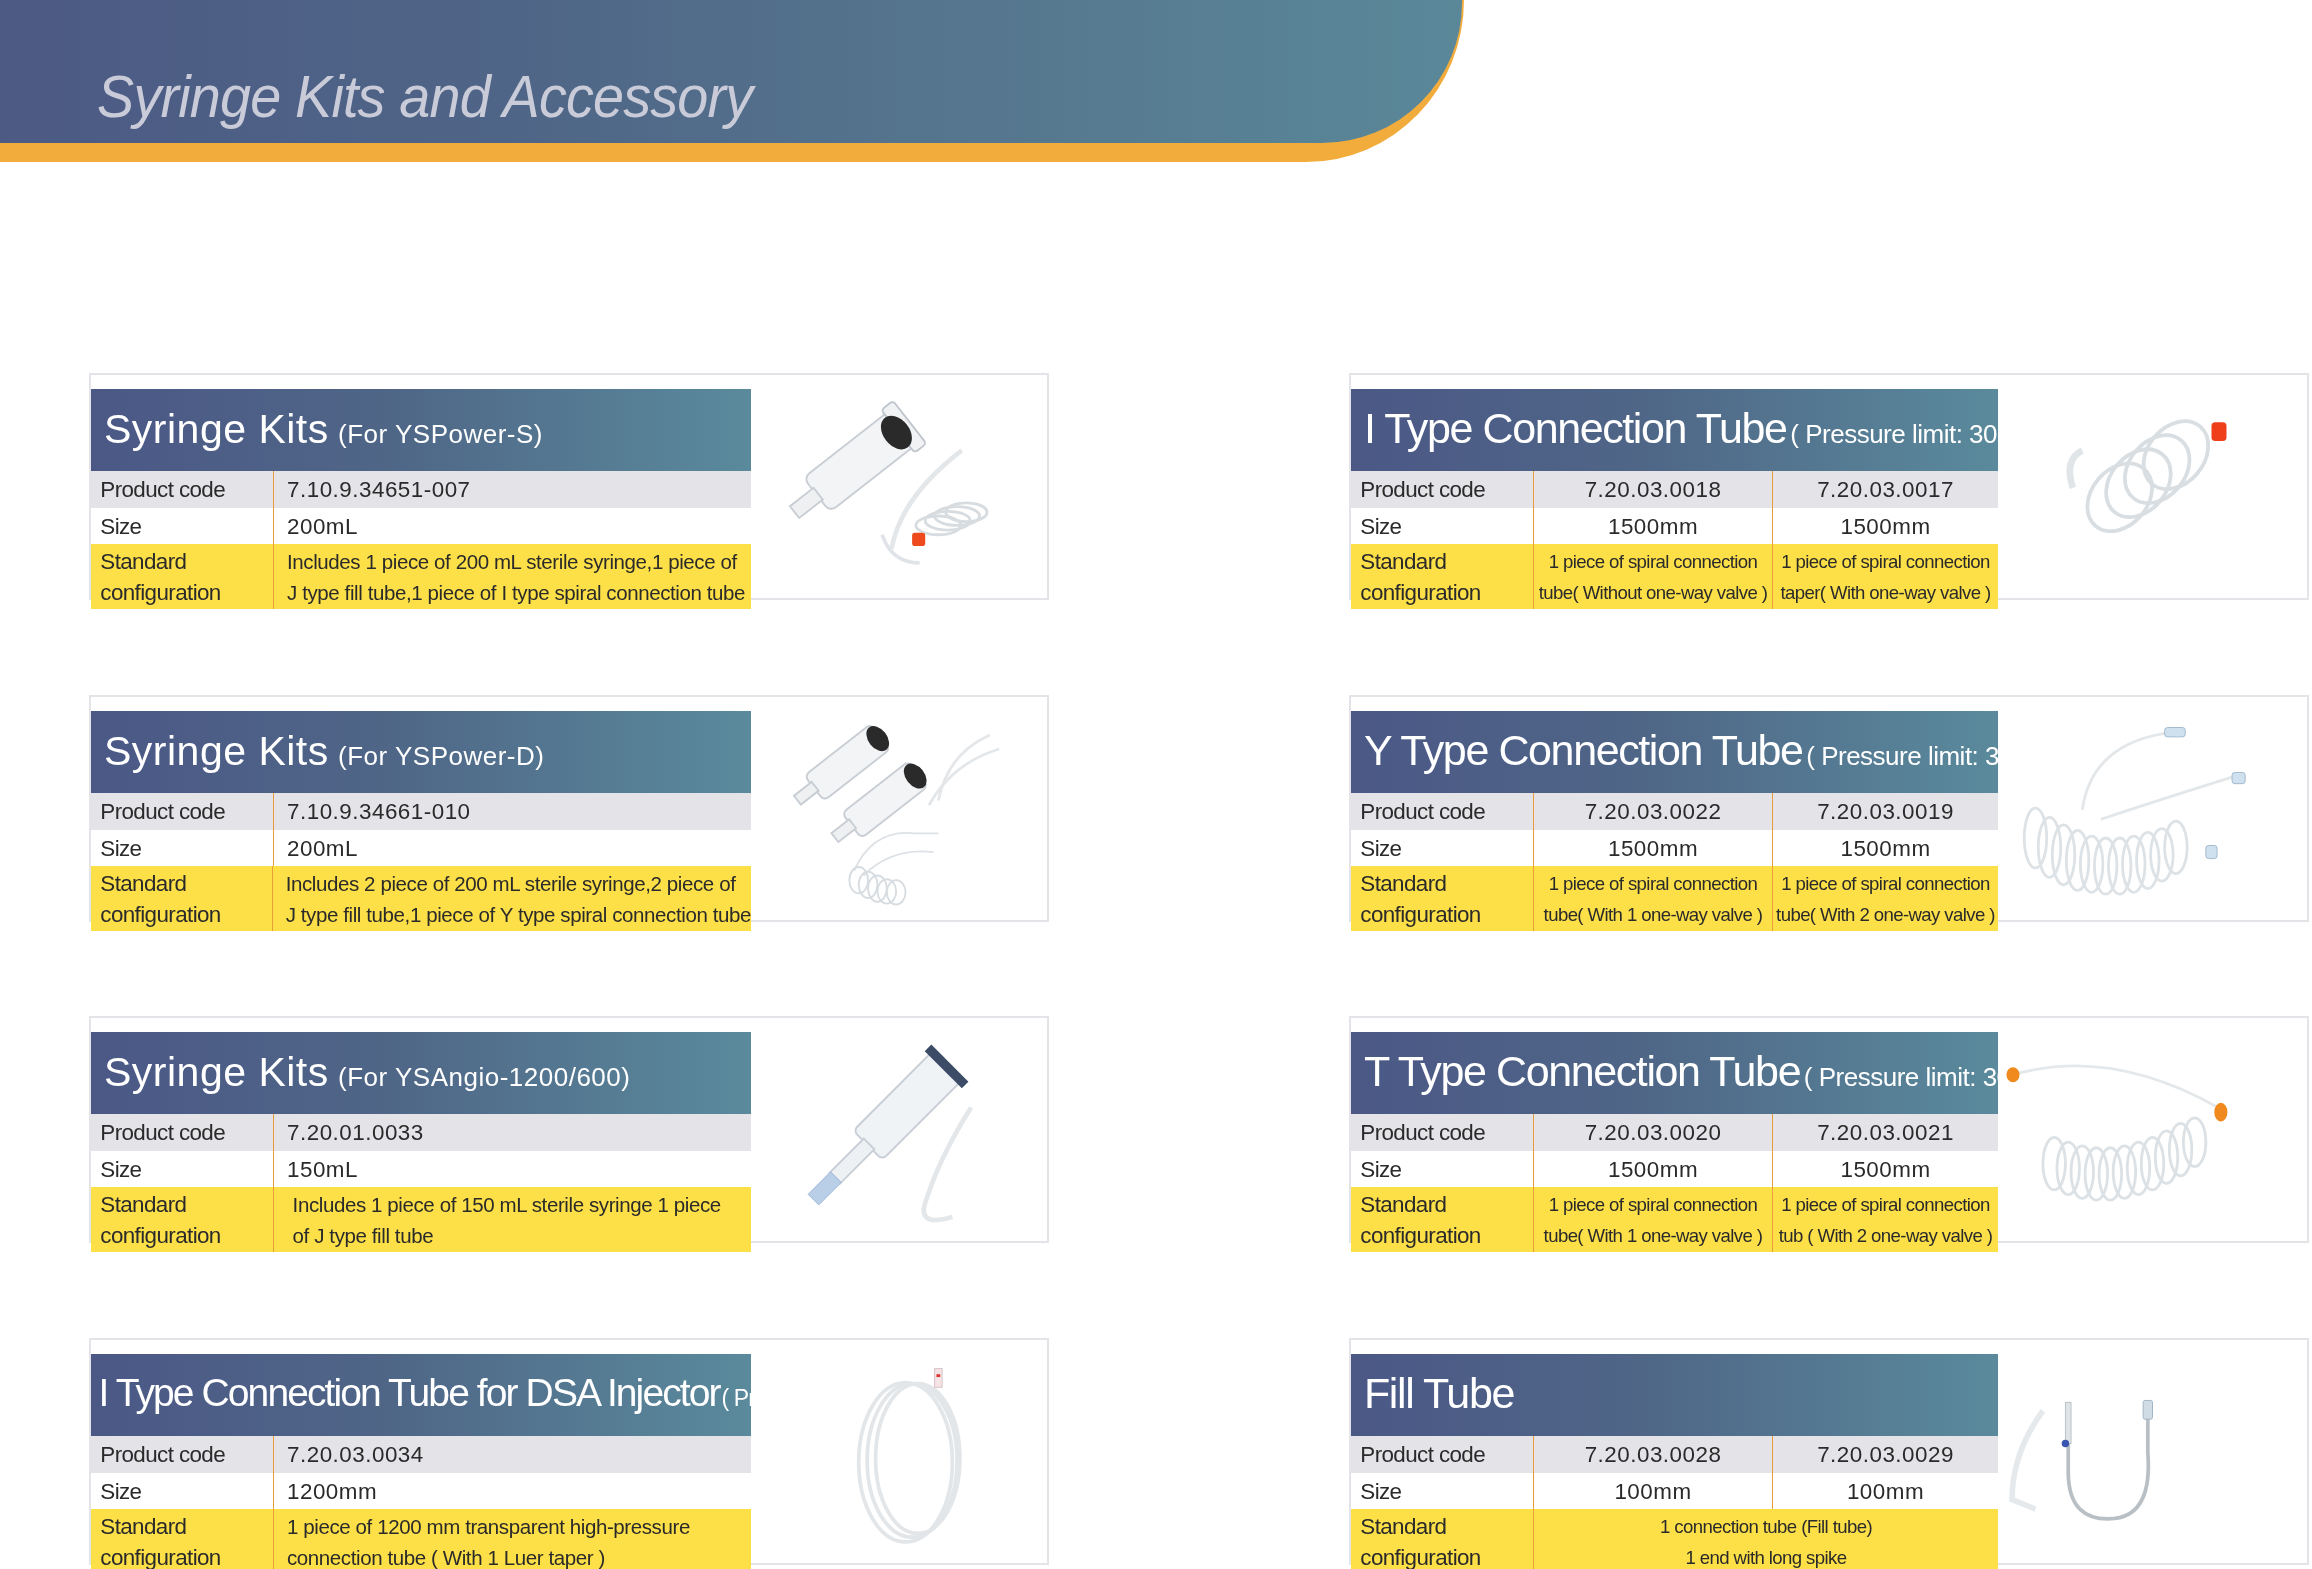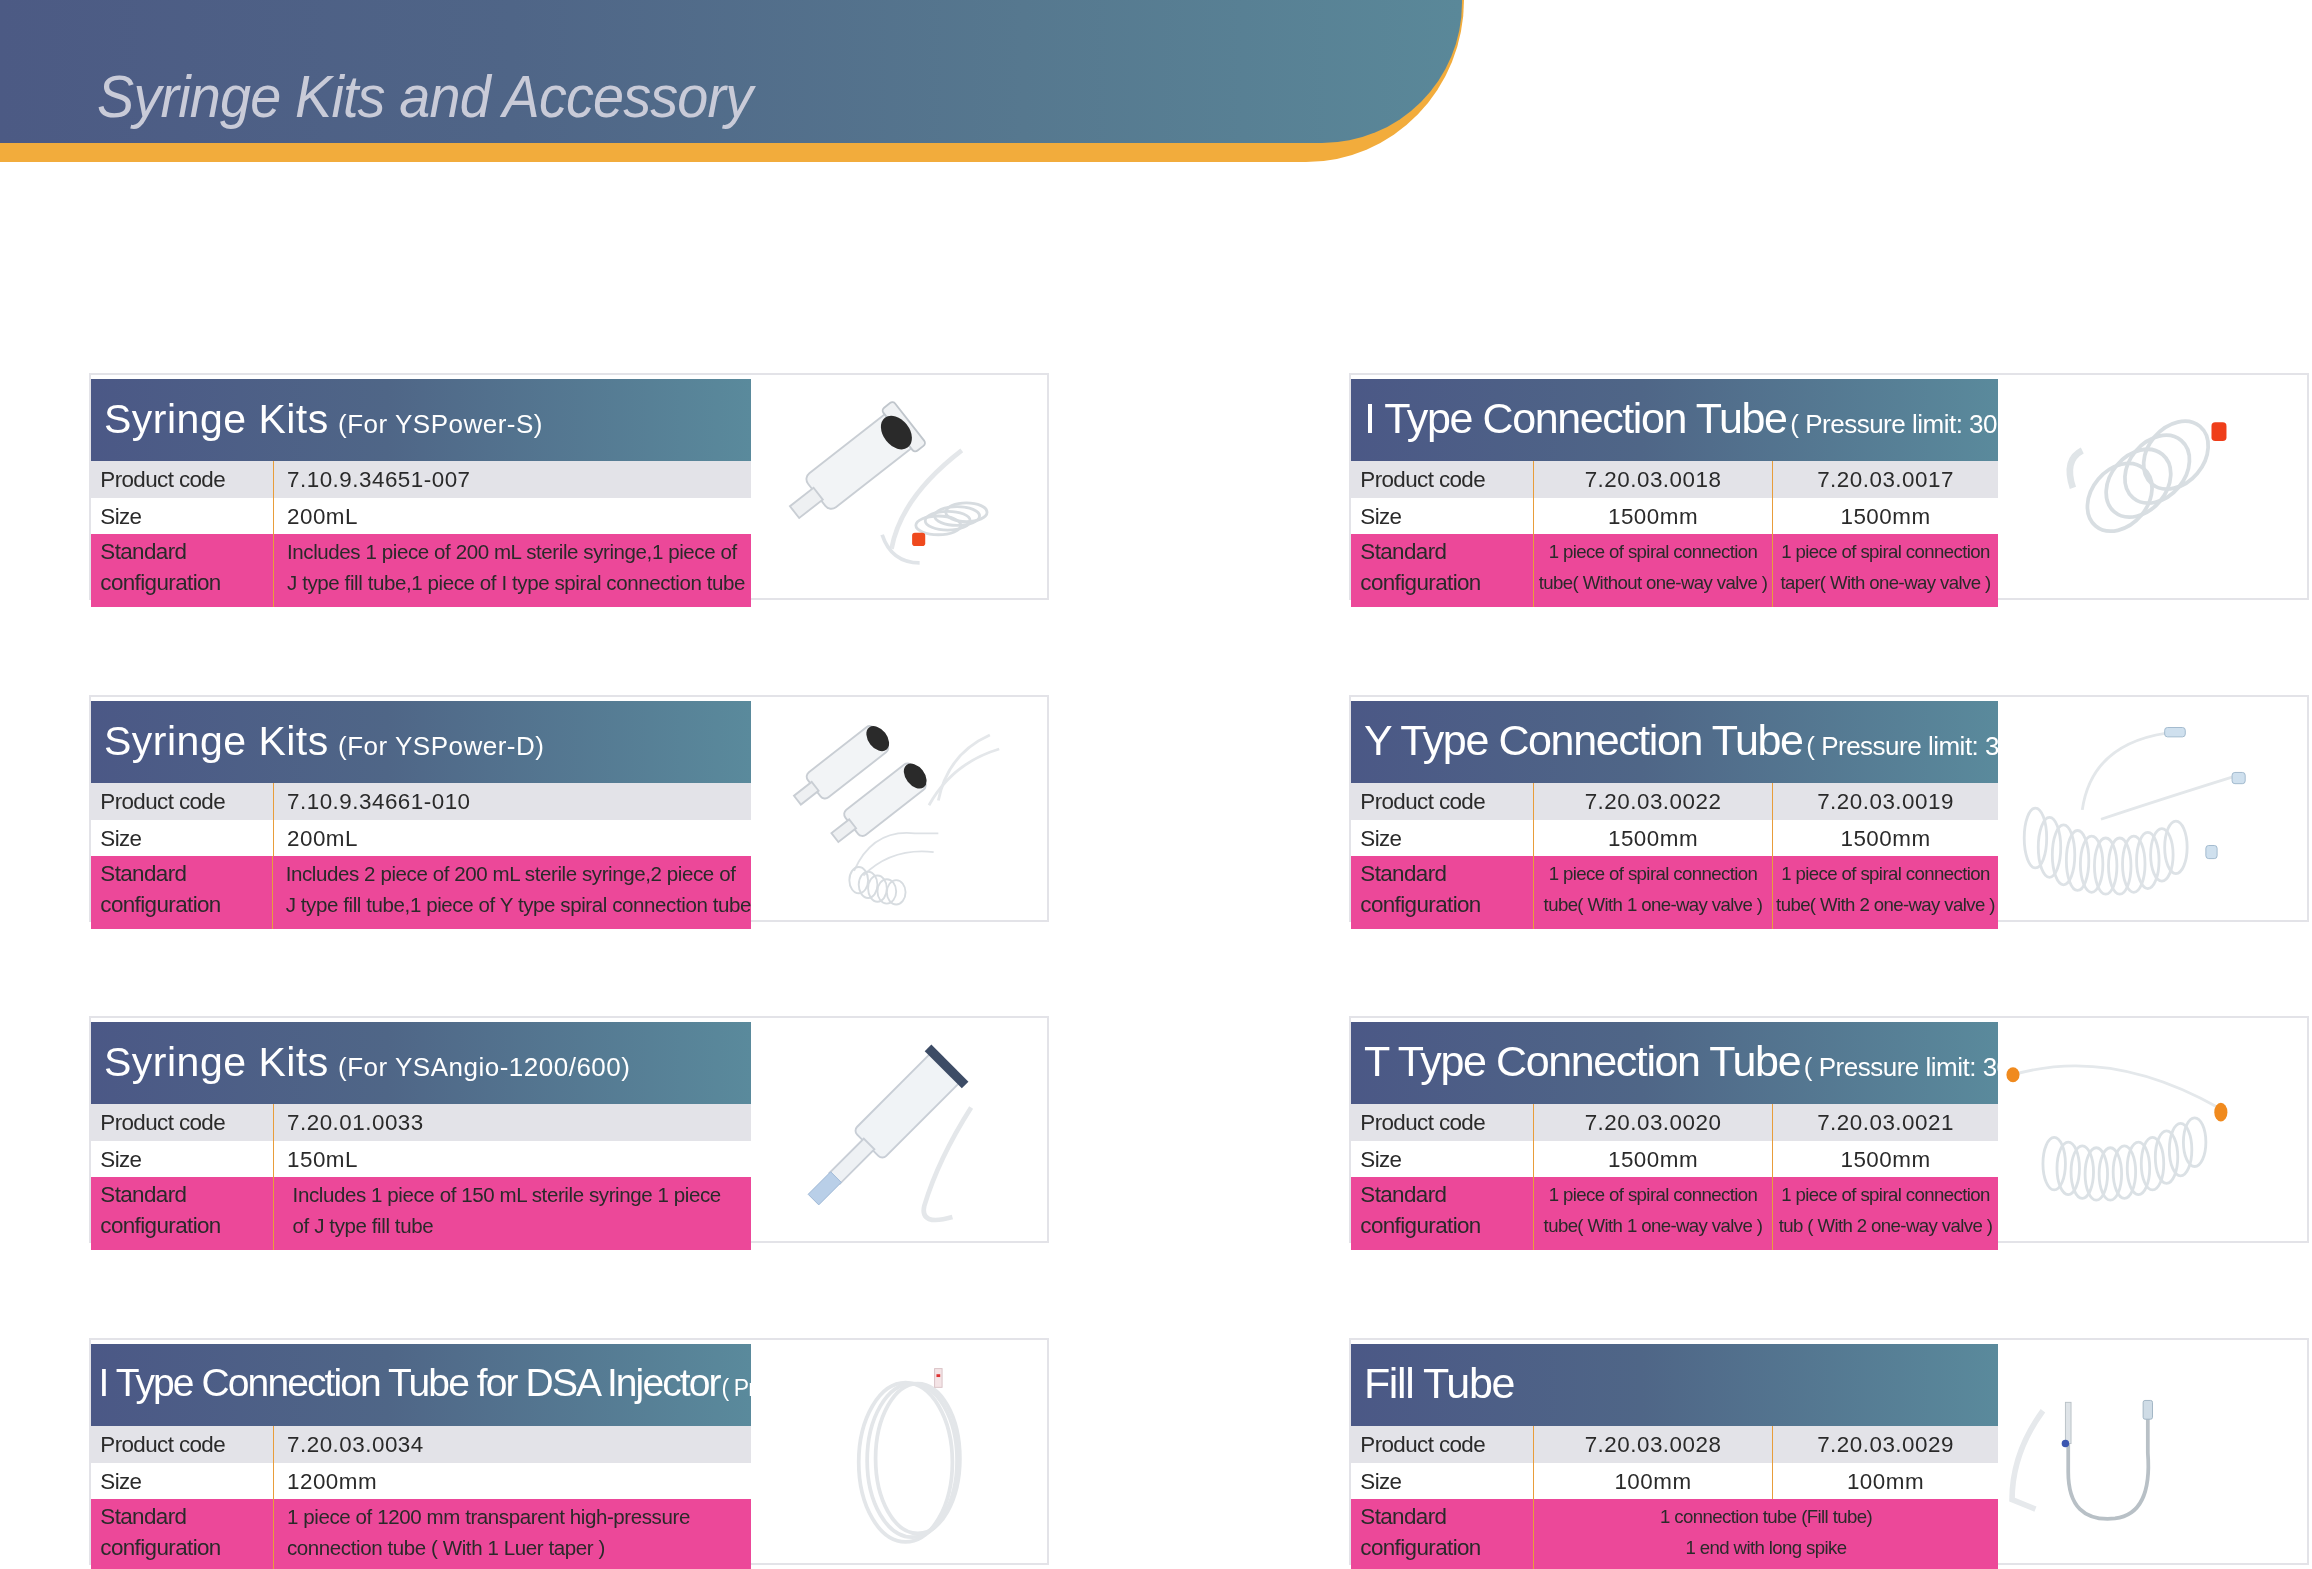--- a/index.html
+++ b/index.html
@@ -25,21 +25,21 @@
     transform: scaleX(0.93); transform-origin: left center;
   }
 
   .card {
     position: absolute; height: 227px;
     border: 2.8px solid #e3e3e8; background: #ffffff; box-sizing: border-box;
   }
   .card.left { left: 89px; width: 960px; }
   .card.right { left: 1349px; width: 960px; }
 
-  .card .table { position: absolute; left: 0; top: 4px; bottom: 0; }
+  .card .table { position: absolute; left: 0; top: 14px; bottom: 0; }
   .card.left .table { width: 660px; }
   .card.right .table { width: 647px; }
 
   .card-head {
     height: 82px; position: relative;
     background: linear-gradient(90deg, #4b5886 0%, #4f6687 45%, #5a8a9c 100%);
     color: #ffffff; white-space: nowrap; overflow: hidden;
   }
   .card-head .ttl {
     position: absolute; left: 13px; top: 17px; font-size: 41px;
@@ -49,21 +49,21 @@
   .card.right .card-head .ttl {
     left: 13px; top: 15px; font-size: 43px; letter-spacing: -1.4px;
   }
   .card.right .card-head .sub { font-size: 26px; margin-left: 3.7px; letter-spacing: -0.5px; }
   .card-head .ttl.narrow { font-size: 39px; letter-spacing: -1.9px; left: 7.5px; }
   .card-head .ttl.narrow .sub { font-size: 23px; letter-spacing: -0.9px; margin-left: 1.9px; }
 
   .row { position: relative; display: flex; color: #2a2a2a; }
   .row.r1 { height: 37px; background: #e3e3e8; }
   .row.r2 { height: 36px; background: #ffffff; }
-  .row.r3 { height: 73px; background: #ec4899; }
+  .row.r3 { height: 65px; background: #fde047; }
   .row .lbl {
     width: 183px; box-sizing: border-box; padding-left: 9.3px;
     font-size: 22.4px; letter-spacing: -0.6px; border-right: 1.9px solid #e89d3a;
   }
   .card.right .row .lbl { width: 183px; }
   .row.r1 .lbl, .row.r2 .lbl { line-height: 37px; }
   .row.r3 .lbl { line-height: 31px; padding-top: 1.9px; }
 
   .row .val {
     flex: 1; box-sizing: border-box; padding-left: 13px; font-size: 22.4px;

